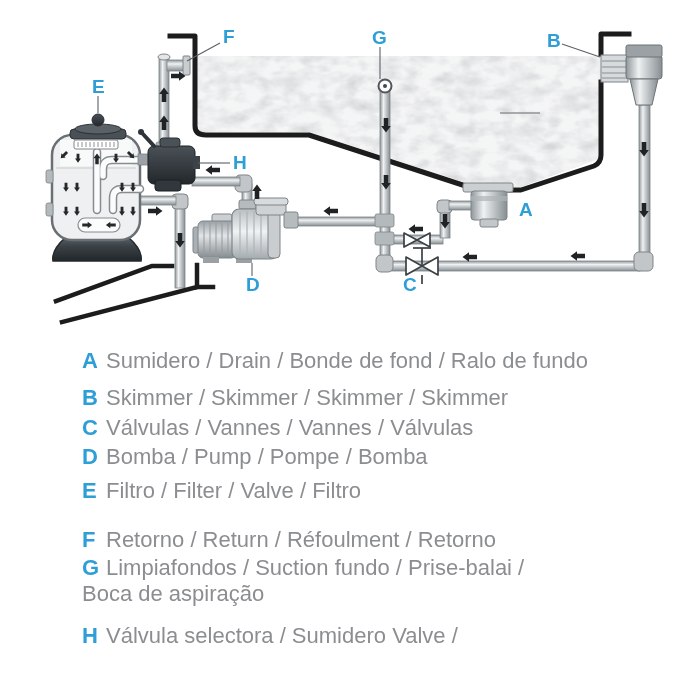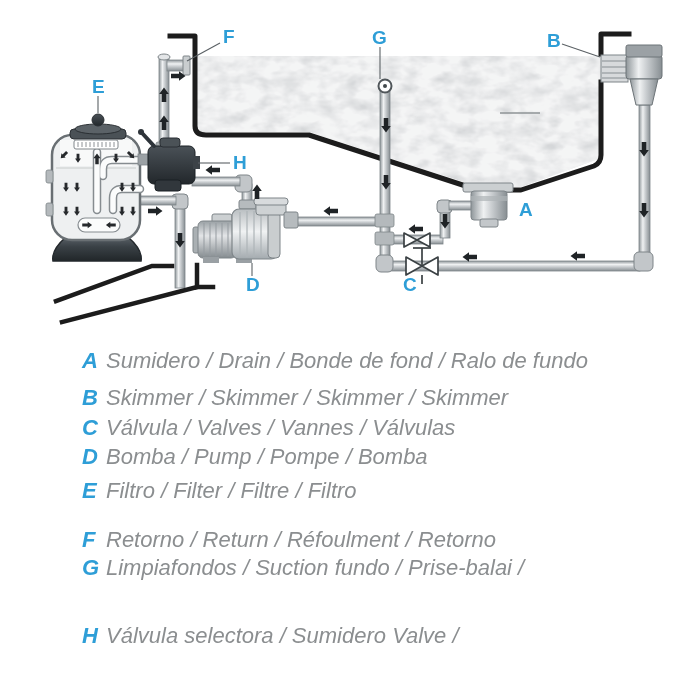--- a/index.html
+++ b/index.html
@@ -2,21 +2,21 @@
 <html><head>
 <meta charset="utf-8">
 <style>
   html,body{margin:0;padding:0;background:#ffffff;}
   #stage{position:relative;width:700px;height:700px;background:#fff;overflow:hidden;
          font-family:"Liberation Sans",sans-serif;}
   #diagram{position:absolute;left:0;top:0;}
   .dlabel{font-family:"Liberation Sans",sans-serif;font-weight:bold;font-size:19px;fill:#2e9ed7;}
   .legend{position:absolute;left:82px;top:0;width:610px;
           font-size:22px;line-height:26px;color:#8b8e90;}
-  .lrow{position:absolute;left:0;white-space:nowrap;font-style:italic;}
+  .lrow{position:absolute;left:0;white-space:nowrap;}
   .lletter{color:#2e9ed7;font-weight:bold;display:inline-block;width:24px;}
   .l2{display:block;}
   .l2:empty{display:none;}
 </style>
 </head>
 <body>
 
 <div id="stage">
 
 <svg id="diagram" width="700" height="340" viewBox="0 0 700 340" xmlns="http://www.w3.org/2000/svg">
@@ -278,32 +278,32 @@
 </svg>
 
 <div class="legend">
   <div class="lrow" style="top:348px">
     <span class="lletter">A</span><span>Sumidero / Drain / Bonde de fond / Ralo de fundo</span>
   </div>
   <div class="lrow" style="top:385px">
     <span class="lletter">B</span><span>Skimmer / Skimmer / Skimmer / Skimmer</span>
   </div>
   <div class="lrow" style="top:415px">
-    <span class="lletter">C</span><span>Válvula / Valves / Vannes / Válvulas</span>
+    <span class="lletter">C</span><span>Válvulas / Vannes / Vannes / Válvulas</span>
   </div>
   <div class="lrow" style="top:444px">
     <span class="lletter">D</span><span>Bomba / Pump / Pompe / Bomba</span>
   </div>
   <div class="lrow" style="top:478px">
-    <span class="lletter">E</span><span>Filtro / Filter / Filtre / Filtro</span>
+    <span class="lletter">E</span><span>Filtro / Filter / Valve / Filtro</span>
   </div>
   <div class="lrow" style="top:527px">
     <span class="lletter">F</span><span>Retorno / Return / Réfoulment / Retorno</span>
   </div>
   <div class="lrow" style="top:555px">
-    <span class="lletter">G</span><span>Limpiafondos / Suction fundo / Prise-balai /</span>
+    <span class="lletter">G</span><span>Limpiafondos / Suction fundo / Prise-balai /</span><span class="l2">Boca de aspiração</span>
   </div>
   <div class="lrow" style="top:623px">
     <span class="lletter">H</span><span>Válvula selectora / Sumidero Valve /</span>
   </div>
 </div>
 
 </div>
 
 </body></html>

